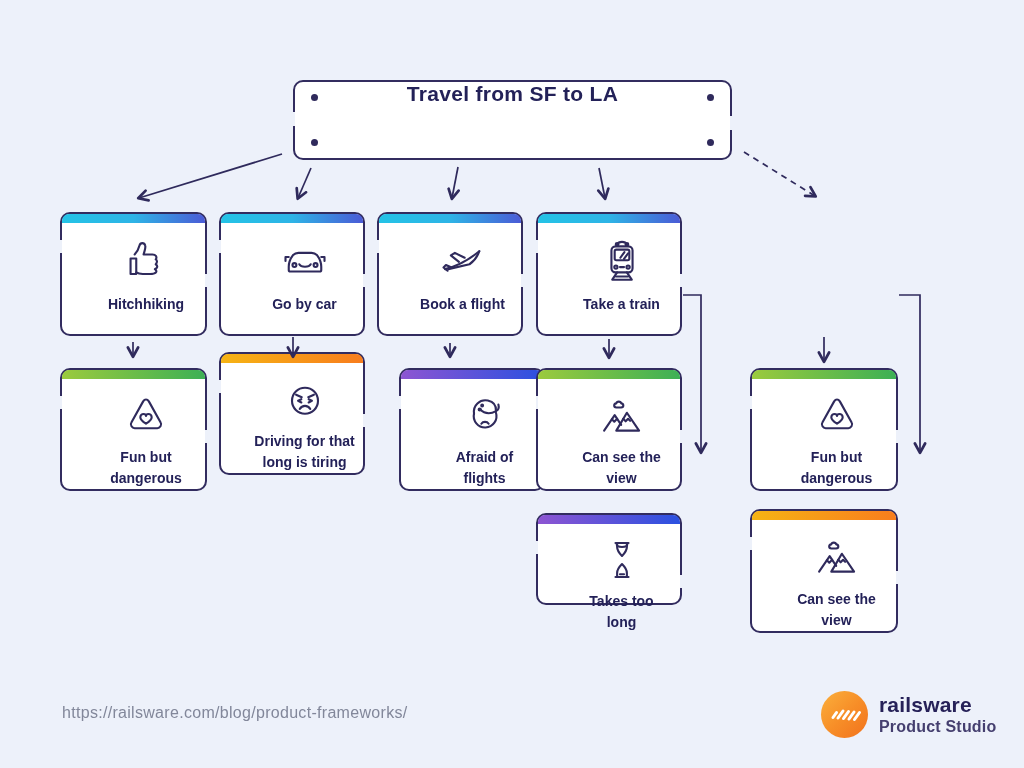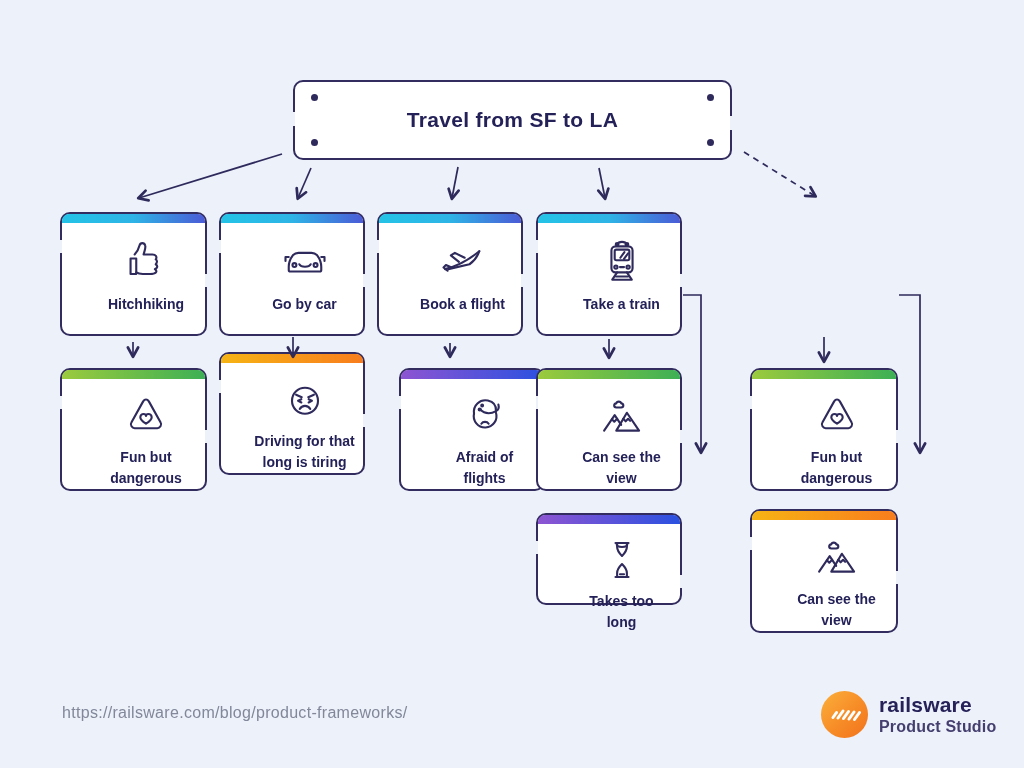--- a/index.html
+++ b/index.html
@@ -2,21 +2,21 @@
 <html><head>
 <meta charset="utf-8">
 <style>
   html,body{margin:0;padding:0;background:#edf1fa;}
   .canvas{position:relative;width:1024px;height:768px;background:#edf1fa;
           font-family:"Liberation Sans",sans-serif;overflow:hidden;}
 
   
   .titlebox{position:absolute;left:293px;top:80px;width:439px;height:80px;
             background:#fff;border:2px solid #322c5f;border-radius:10px;
-            box-sizing:border-box;display:flex;align-items:center;justify-content:center;}
+            box-sizing:border-box;display:flex;justify-content:center;}
   .titlebox::before{content:"";position:absolute;left:-2px;top:30px;width:2px;height:14px;background:#edf1fa;}
   .titlebox::after{content:"";position:absolute;right:-2px;top:34px;width:2px;height:14px;background:#edf1fa;}
   .title-text{font-size:21px;font-weight:700;color:#232158;letter-spacing:.3px;}
   .pin{position:absolute;width:7px;height:7px;border-radius:50%;background:#2f2a5c;}
   .pin.tl{left:16px;top:12px}.pin.tr{right:16px;top:12px}
   .pin.bl{left:16px;bottom:12px}.pin.br{right:16px;bottom:12px}
 
   
   .card{position:absolute;background:#fff;border:2px solid #322c5f;border-radius:10px;
         box-sizing:border-box;display:flex;flex-direction:column;align-items:center;padding-left:25px;}

